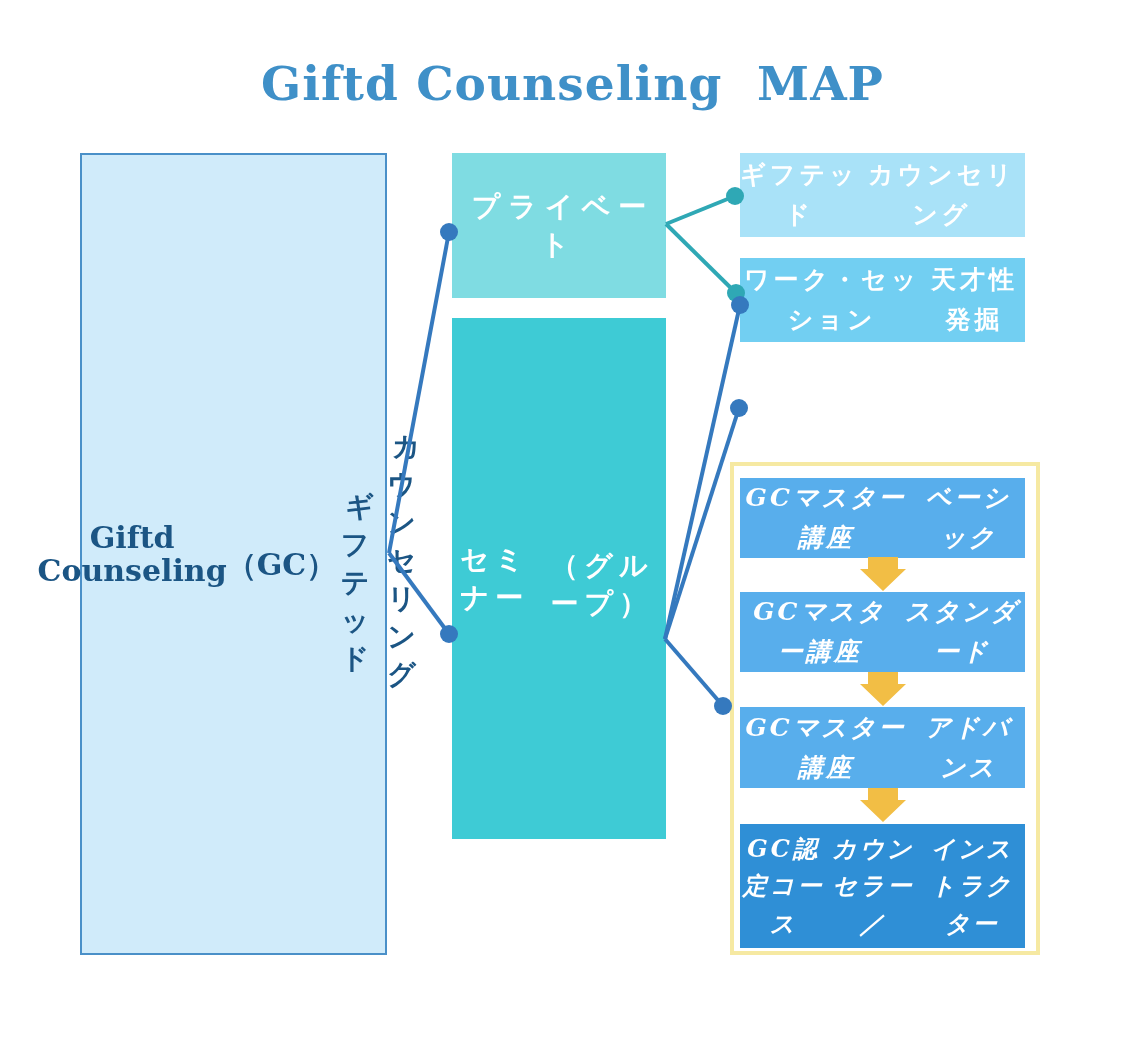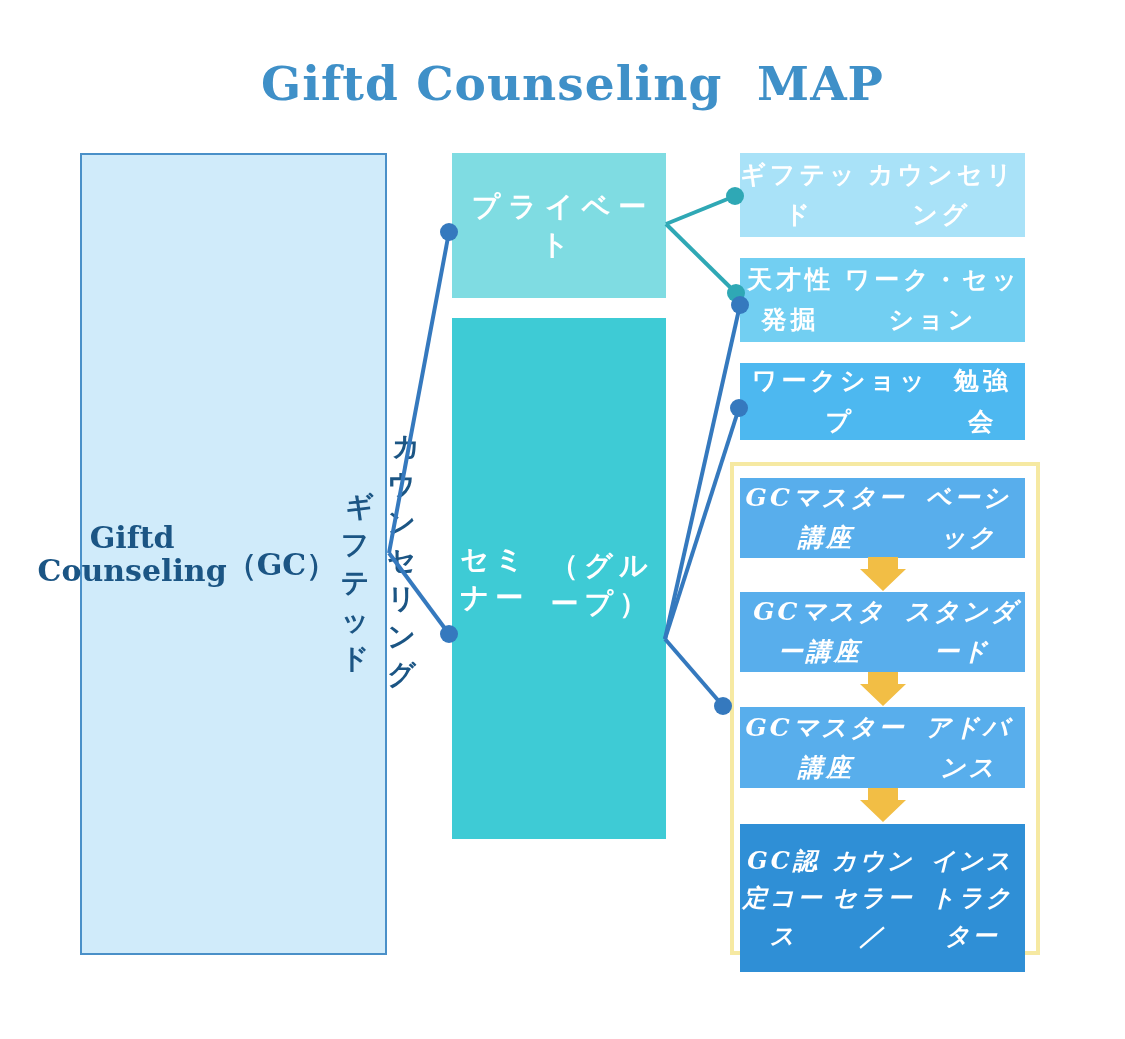--- a/index.html
+++ b/index.html
@@ -45,21 +45,21 @@
   .offering2{top:258px; height:84px; background:var(--offering2-fill);}
   .offering3{top:363px; height:77px; background:var(--offering3-fill);}
   .track{
     position:absolute; left:730px; top:462px; width:302px; height:485px;
     background:#ffffff; border:4px solid var(--track-border);
   }
   .course{left:740px; width:285px; font-size:25px; line-height:1.6; letter-spacing:3px; background:var(--course-fill);font-style:italic;}
   .course-basic{top:478px; height:80px;}
   .course-standard{top:592px; height:80px;}
   .course-advance{top:707px; height:81px;}
-  .course-certified{top:824px; height:148px; background:var(--certified-fill); font-size:24px; line-height:1.55;}
+  .course-certified{top:824px; height:124px; background:var(--certified-fill); font-size:24px; line-height:1.55;}
   .arrow{position:absolute; left:860px; width:46px; height:34px;}
   .arrow1{top:557px;} .arrow2{top:672px;} .arrow3{top:788px;}
   .arrow svg{display:block;}
   .arrow polygon{fill:var(--arrow);}
   .overlay{position:absolute; left:0; top:0; pointer-events:none;}
   .c-blue{stroke:var(--connector-blue); stroke-width:4;}
   .c-teal{stroke:var(--connector-teal); stroke-width:4;}
   .d-blue{fill:var(--connector-blue);}
   .d-teal{fill:var(--connector-teal);}
 </style>
@@ -85,28 +85,24 @@
     <div class="l1">セミナー</div>
     <div class="l2">（グループ）</div>
   </div>
 
   <div class="box offering offering1">
     <div>ギフテッド</div>
     <div>カウンセリング</div>
   </div>
 
   <div class="box offering offering2">
+    <div>ワーク・セッション</div>
     <div>天才性発掘</div>
-    <div>ワーク・セッション</div>
   </div>
 
-  <div class="box offering offering3">
-    <div>ワークショップ</div>
-    <div>勉強会</div>
-  </div>
 
   <div class="track"></div>
 
   <div class="box course course-basic">
     <div>GCマスター講座</div>
     <div>ベーシック</div>
   </div>
 
   <div class="arrow arrow1">
     <svg width="46" height="34" viewBox="0 0 46 34">

